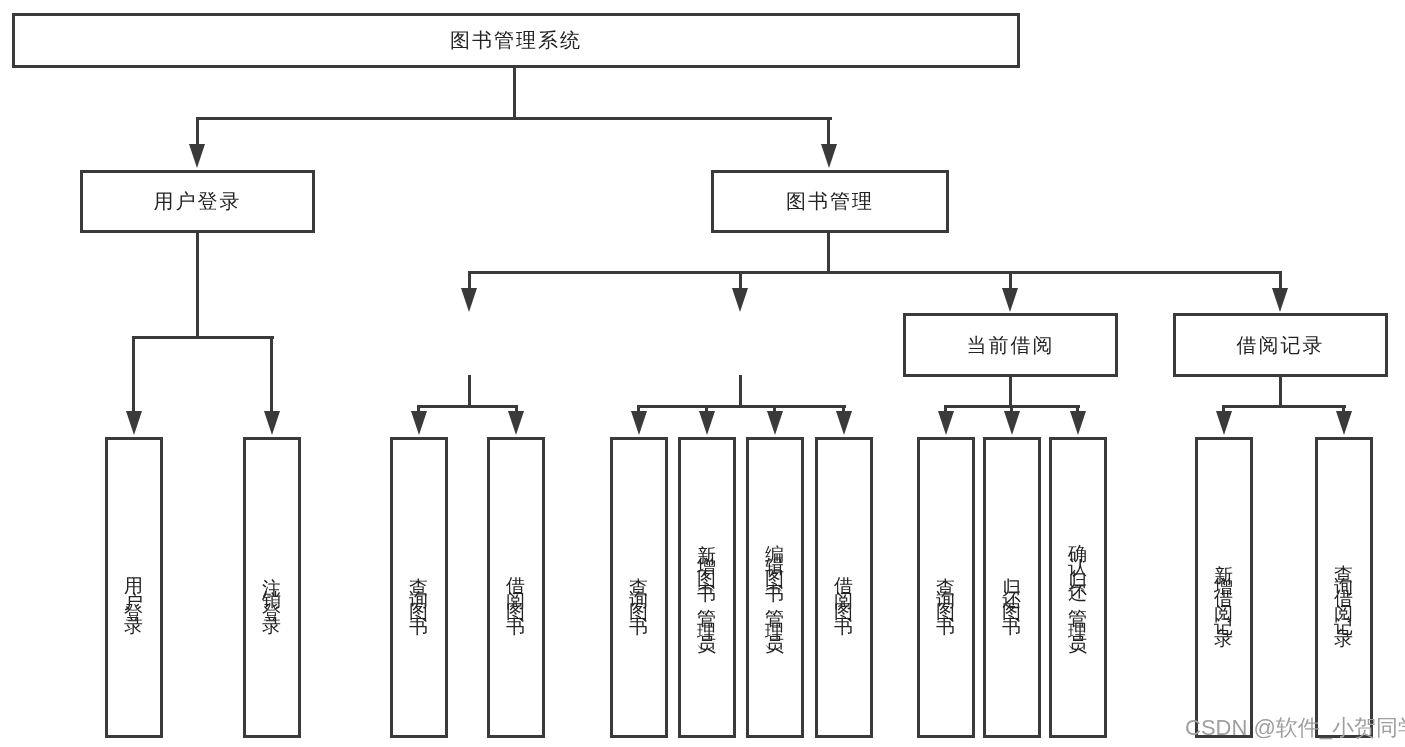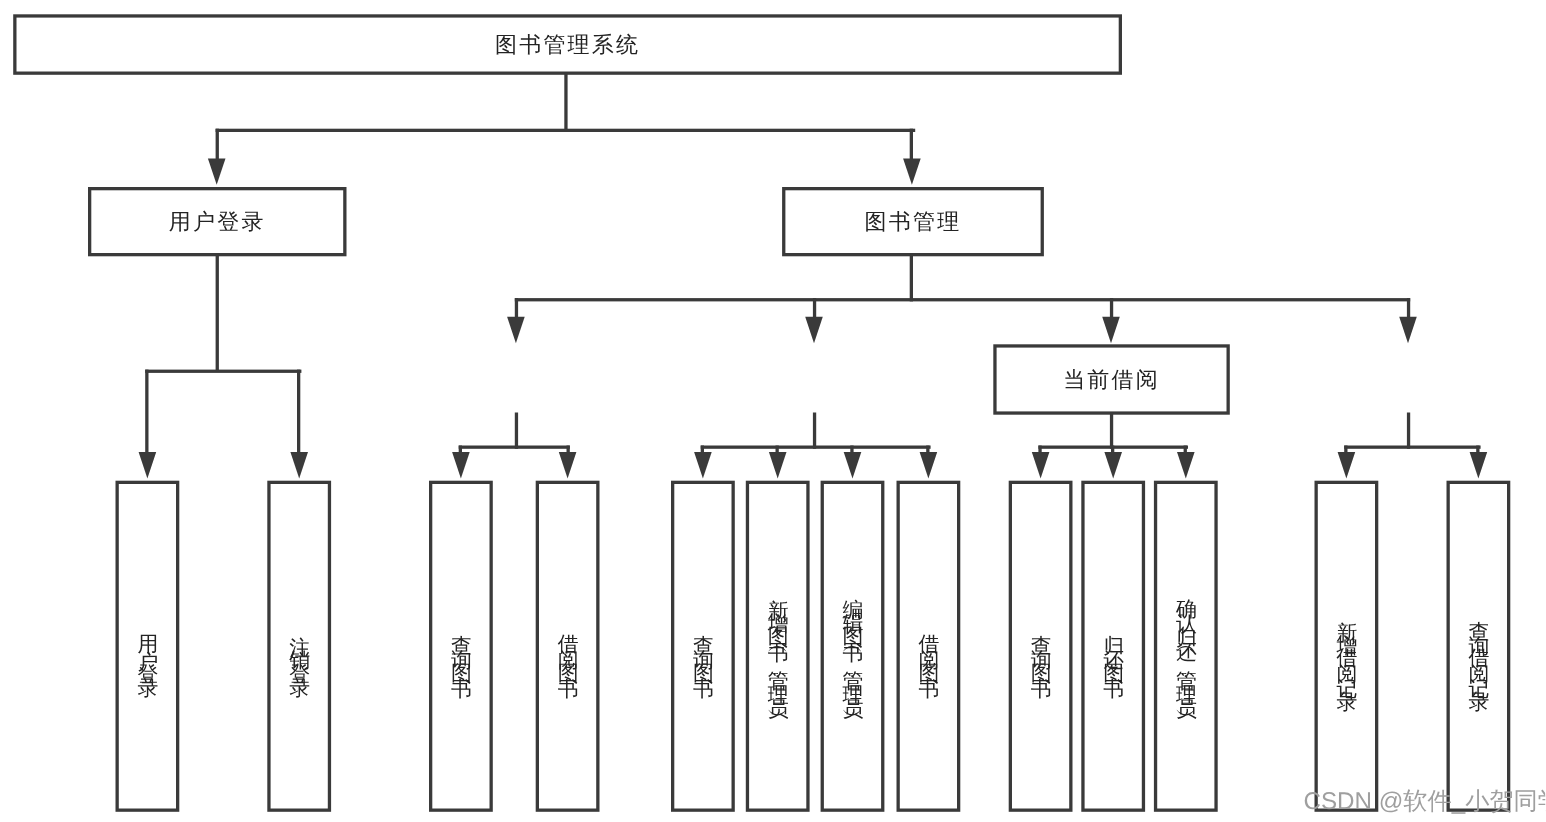--- a/index.html
+++ b/index.html
@@ -98,20 +98,23 @@
   <div class="vline" style="left:739px; top:271px; height:20px;"></div>
   <div class="arrow" style="left:732px; top:288px;"></div>
   <div class="vline" style="left:1009px; top:271px; height:20px;"></div>
   <div class="arrow" style="left:1002px; top:288px;"></div>
   <div class="vline" style="left:1279px; top:271px; height:20px;"></div>
   <div class="arrow" style="left:1272px; top:288px;"></div>
 
   <div class="box" style="left:903px; top:313px; width:215px; height:64px;">
     <span class="hlabel">当前借阅</span>
   </div>
+  <div class="box" style="left:1173px; top:313px; width:215px; height:64px;">
+    <span class="hlabel">借阅记录</span>
+  </div>
 
   <div class="vline" style="left:468px; top:375px; height:33px;"></div>
   <div class="hline" style="left:417px; top:405px; width:101px;"></div>
   <div class="vline" style="left:417px; top:405px; height:9px;"></div>
   <div class="arrow" style="left:411px; top:411px;"></div>
   <div class="vline" style="left:515px; top:405px; height:9px;"></div>
   <div class="arrow" style="left:508px; top:411px;"></div>
 
   <div class="vline" style="left:739px; top:375px; height:33px;"></div>
   <div class="hline" style="left:637px; top:405px; width:209px;"></div>

